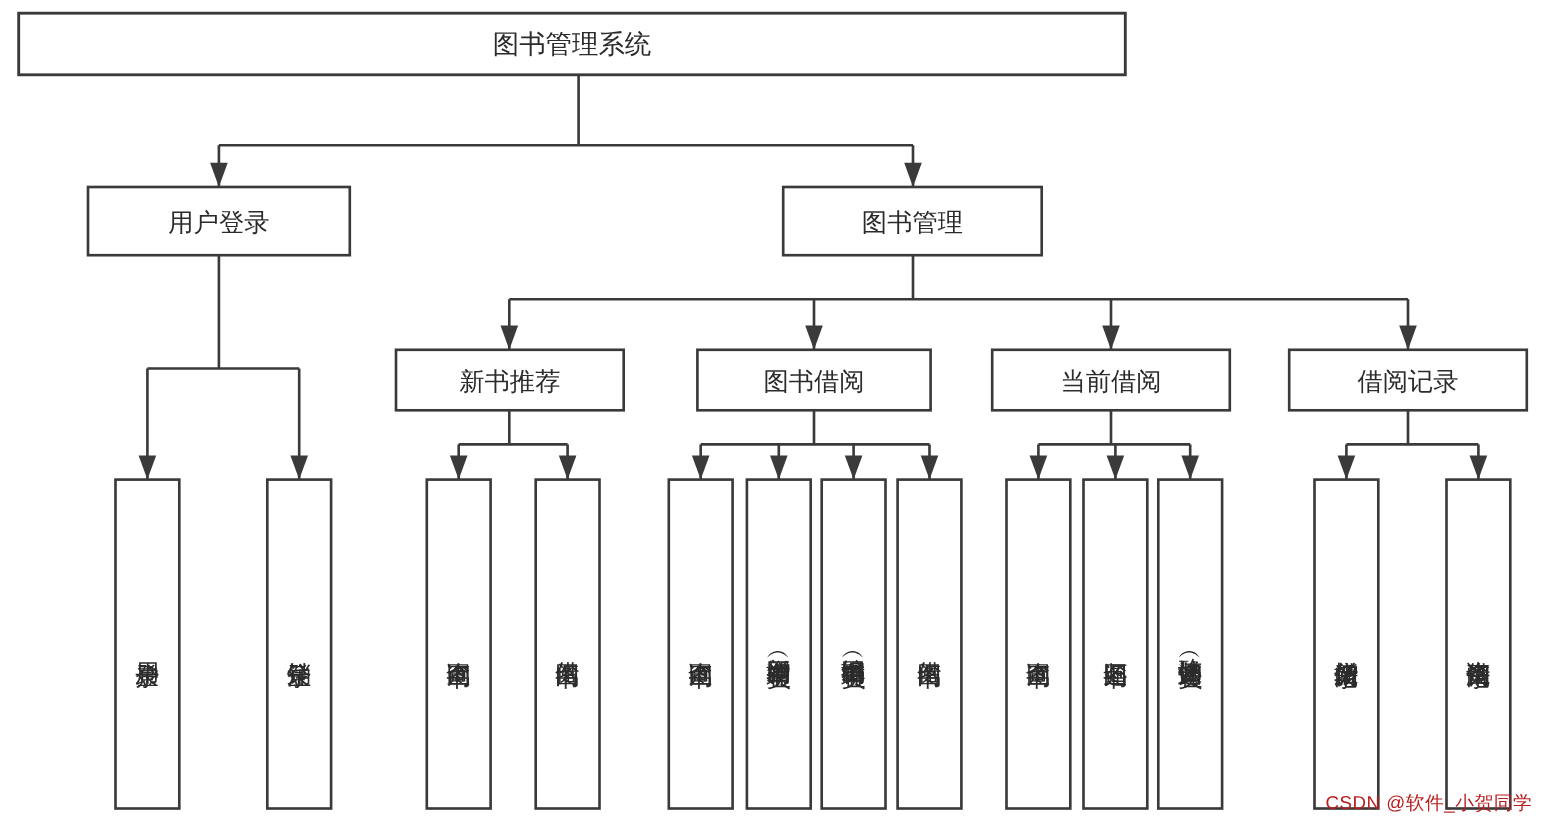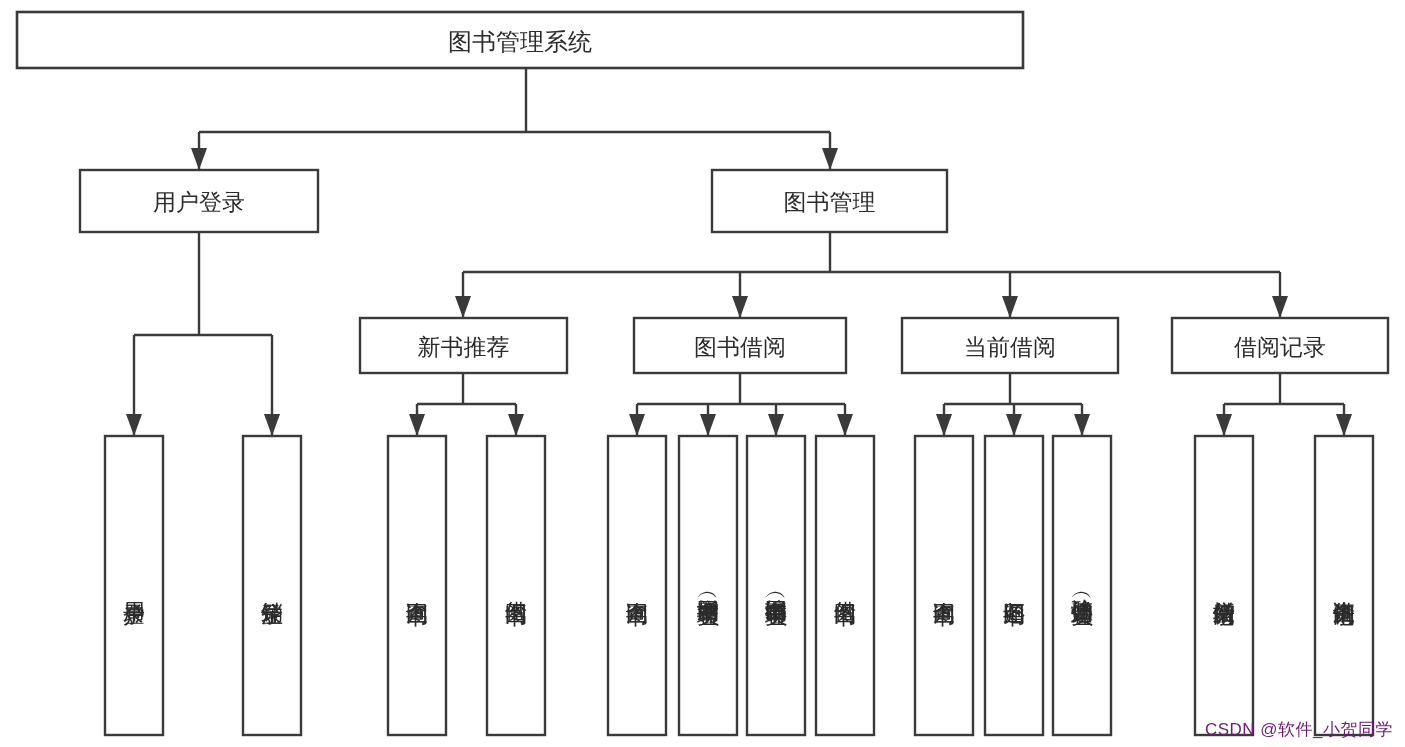--- a/index.html
+++ b/index.html
@@ -76,21 +76,21 @@
     color: #2b2b2b;
     white-space: nowrap;
     text-align: center;
   }
   .watermark {
     position: absolute;
     right: 12px;
     bottom: 6px;
     font-family: "Liberation Sans", "DejaVu Sans", sans-serif;
     font-size: 17px;
-    color: #701a75;
+    color: #b91c1c;
     letter-spacing: 0.5px;
     white-space: nowrap;
   }
 </style>
 </head>
 <body>
 
 <div id="diagram-root">
 
   <svg class="diagram-canvas" viewBox="0 0 1405 747">

